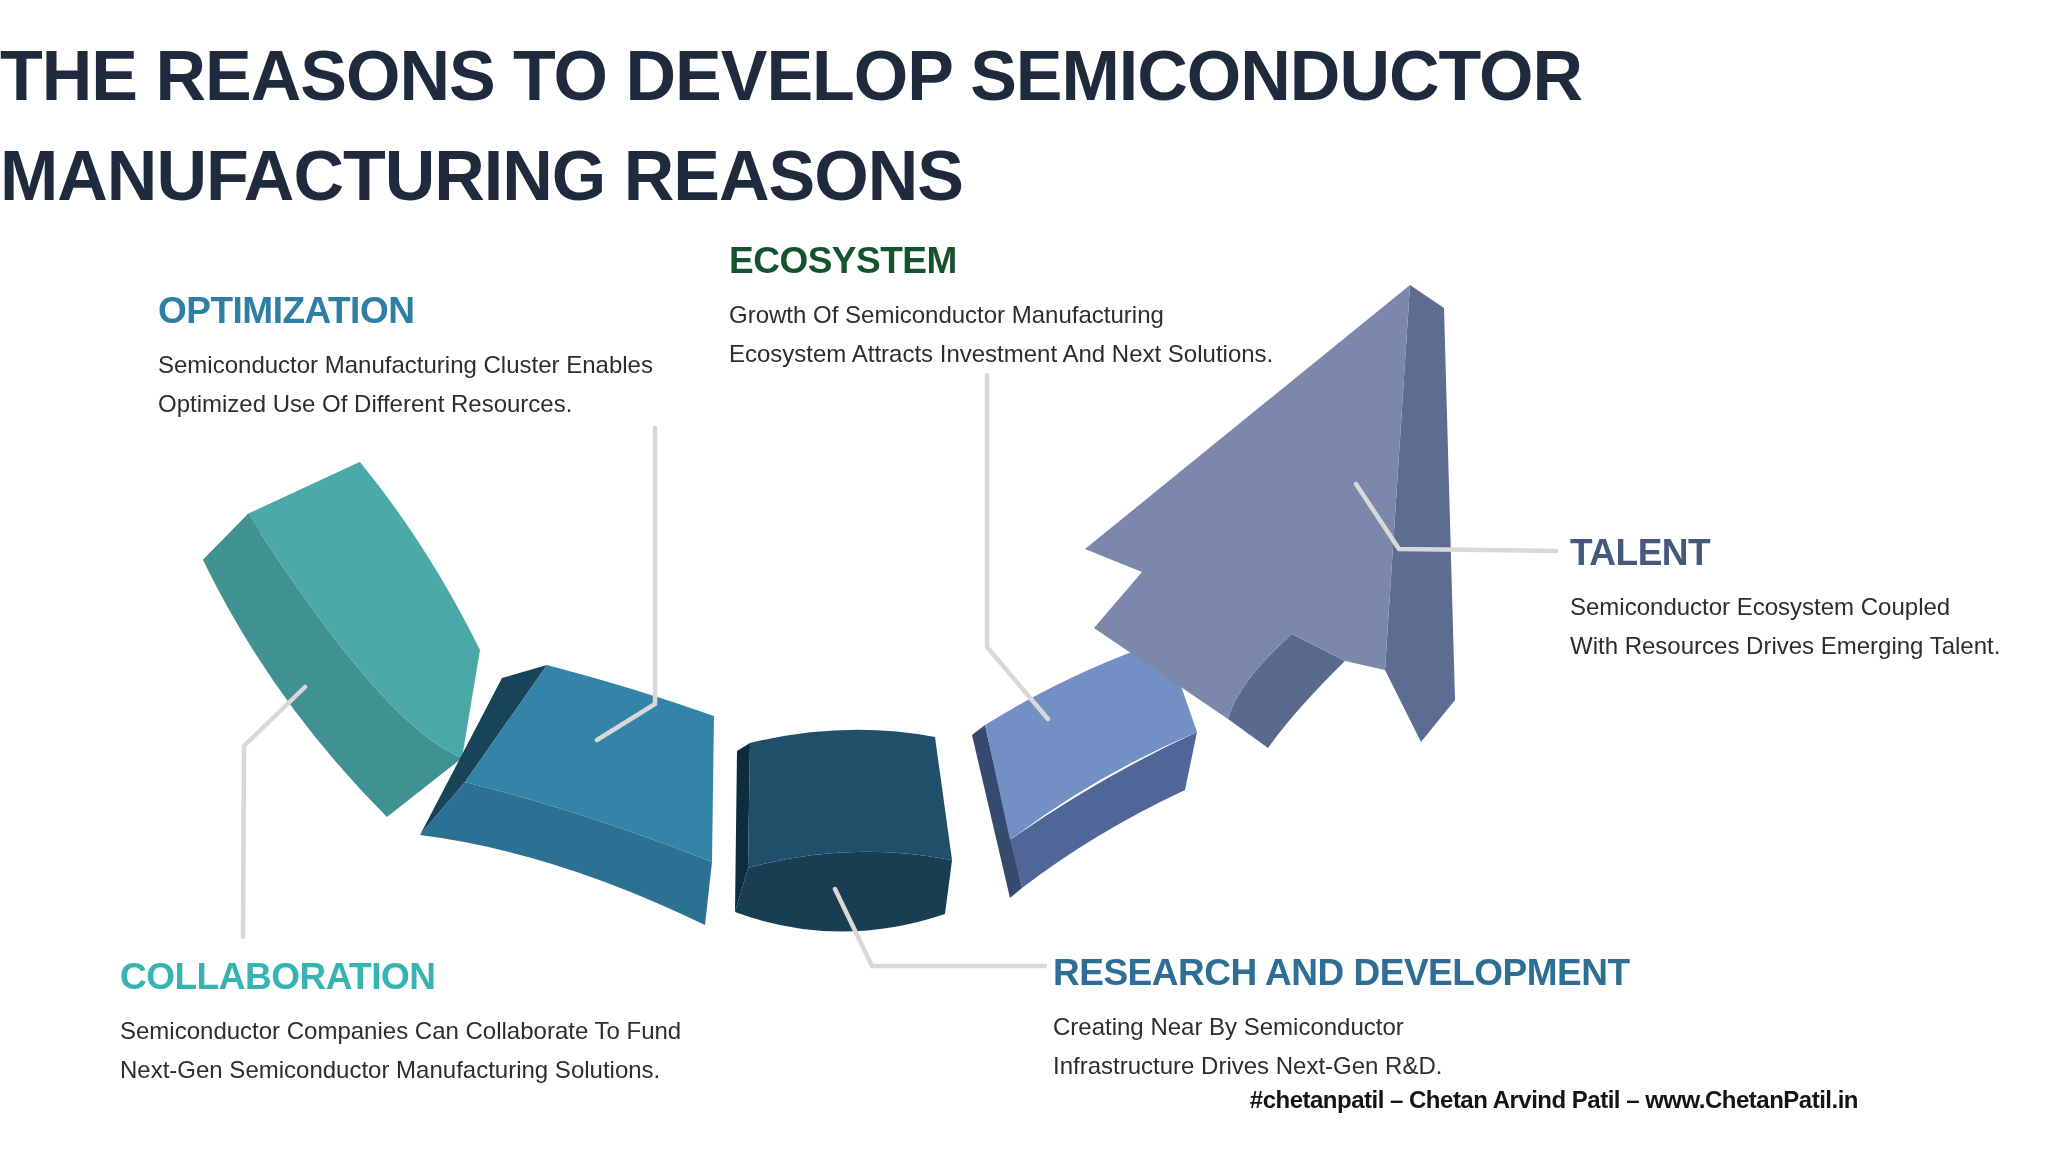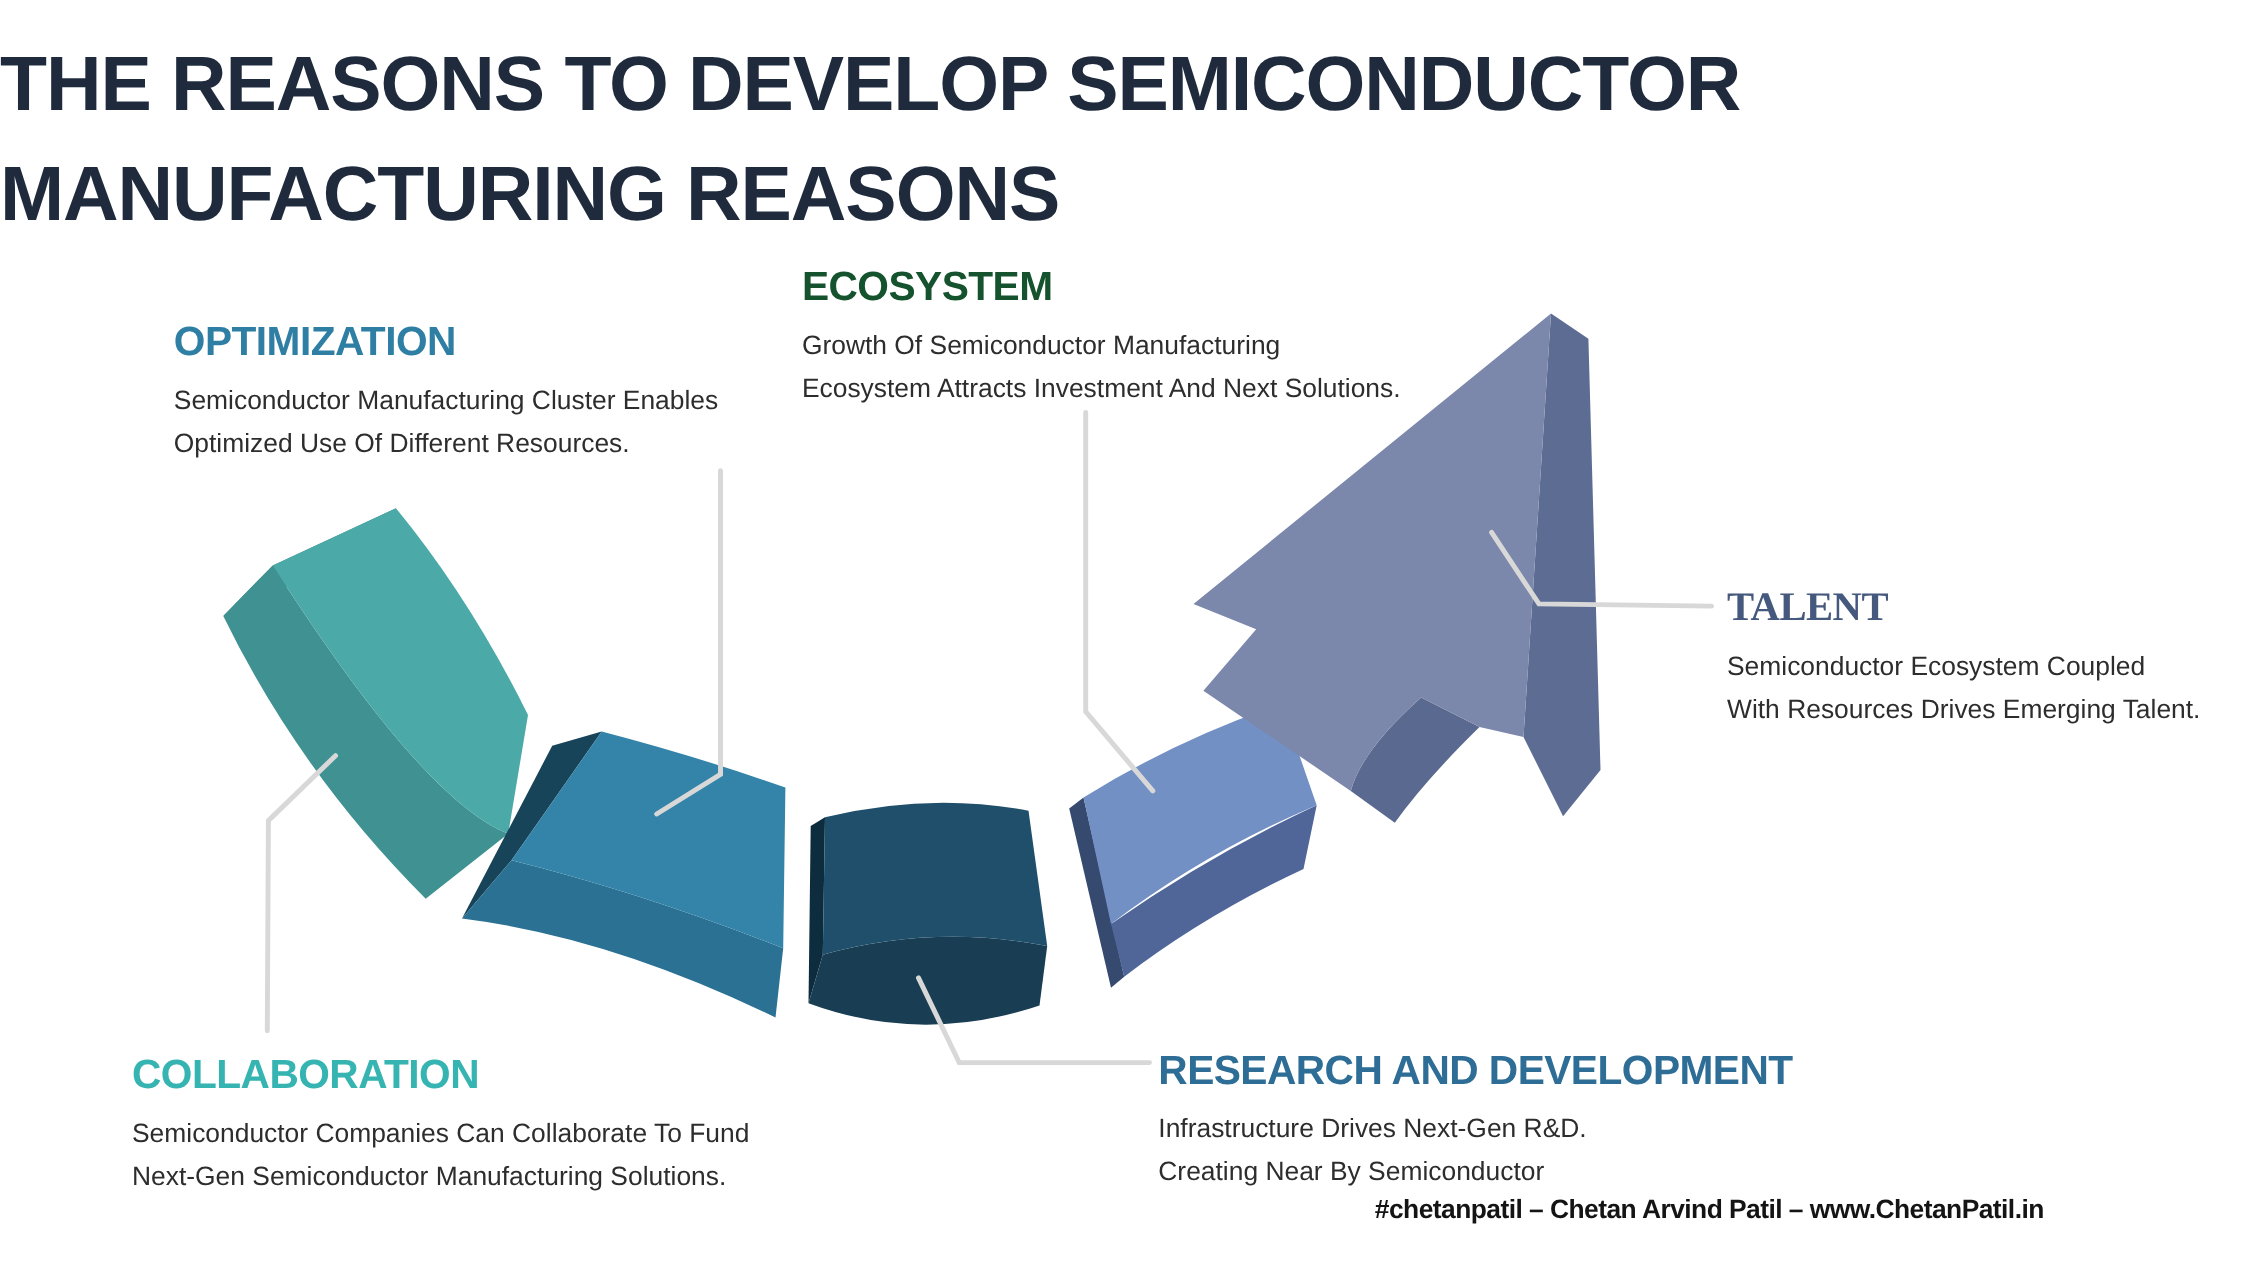--- a/index.html
+++ b/index.html
@@ -80,30 +80,30 @@
   <p>Optimized Use Of Different Resources.</p>
 </div>
 
 <div class="sec" id="sec-ecosystem">
   <h2 style="color: #14532d;">ECOSYSTEM</h2>
   <p>Growth Of Semiconductor Manufacturing</p>
   <p>Ecosystem Attracts Investment And Next Solutions.</p>
 </div>
 
 <div class="sec" id="sec-talent">
-  <h2 style="color: rgb(69, 88, 125); font-family: Liberation Serif, serif;">TALENT</h2>
+  <h2 style="color: rgb(69, 88, 125);">TALENT</h2>
   <p>Semiconductor Ecosystem Coupled</p>
   <p>With Resources Drives Emerging Talent.</p>
 </div>
 
 <div class="sec" id="sec-collaboration">
   <h2 style="color: rgb(54, 180, 177);">COLLABORATION</h2>
   <p>Semiconductor Companies Can Collaborate To Fund</p>
   <p>Next-Gen Semiconductor Manufacturing Solutions.</p>
 </div>
 
 <div class="sec" id="sec-research">
   <h2 style="color: rgb(45, 109, 150);">RESEARCH AND DEVELOPMENT</h2>
+  <p>Creating Near By Semiconductor</p>
   <p>Infrastructure Drives Next-Gen R&amp;D.</p>
-  <p>Creating Near By Semiconductor</p>
 </div>
 
 <div class="footer" style="color: rgb(20, 20, 20);">#chetanpatil – Chetan Arvind Patil – www.ChetanPatil.in</div>
 
 </body></html>

